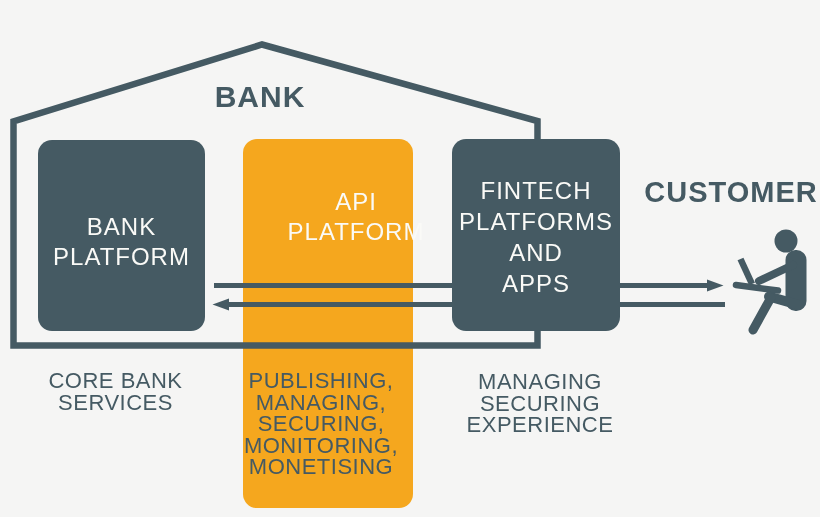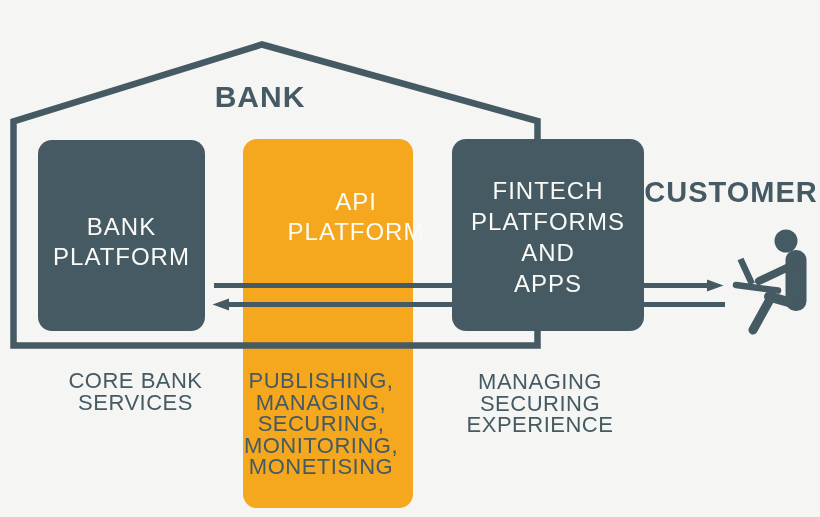--- a/index.html
+++ b/index.html
@@ -18,39 +18,39 @@
   svg.layer{position:absolute;left:0;top:0;display:block;}
   .stroke-slate{stroke:var(--slate);}
   .fill-slate{fill:var(--slate);}
   .no-fill{fill:none;}
 
   .box{position:absolute;border-radius:14px;box-sizing:border-box;
        display:flex;align-items:center;justify-content:center;}
   .box.dark{background:var(--slate);z-index:4;}
   #orange-box{left:243px;top:139px;width:170px;height:369px;background:var(--orange);z-index:1;}
   #bank-box{left:38px;top:140px;width:167px;height:191px;padding-top:12px;}
-  #fintech-box{left:452px;top:139px;width:192px;height:192px;padding-top:4px;}
+  #fintech-box{left:452px;top:139px;width:168px;height:192px;padding-top:4px;}
 
   .box-label{
     color:var(--box-text);font-size:24px;line-height:30px;letter-spacing:1px;
     text-align:center;white-space:pre-line;
   }
   #fintech-box .box-label{line-height:31px;}
   #api-label{position:absolute;left:243px;top:187px;width:170px;z-index:5;margin-left:28px;}
 
   .title{position:absolute;color:var(--slate);font-weight:bold;z-index:5;
          transform:translateX(-50%);white-space:nowrap;line-height:1.1;}
   #title-bank{left:260px;top:80px;font-size:30px;letter-spacing:1px;}
   #title-customer{left:731px;top:177px;font-size:29px;letter-spacing:1px;}
 
   .caption{
     position:absolute;color:var(--slate);font-size:22px;line-height:21.5px;
     letter-spacing:0.5px;text-align:center;white-space:pre-line;z-index:5;
   }
-  #caption-bank{left:52px;top:370px;width:167px;}
+  #caption-bank{left:32px;top:370px;width:167px;}
   #caption-api{left:243px;top:370px;width:156px;}
   #caption-fintech{left:450px;top:371px;width:180px;}
 
   #person-icon{left:718px;top:218px;z-index:5;}
 </style>
 </head>
 <body>
 
 <div class="canvas">
 

